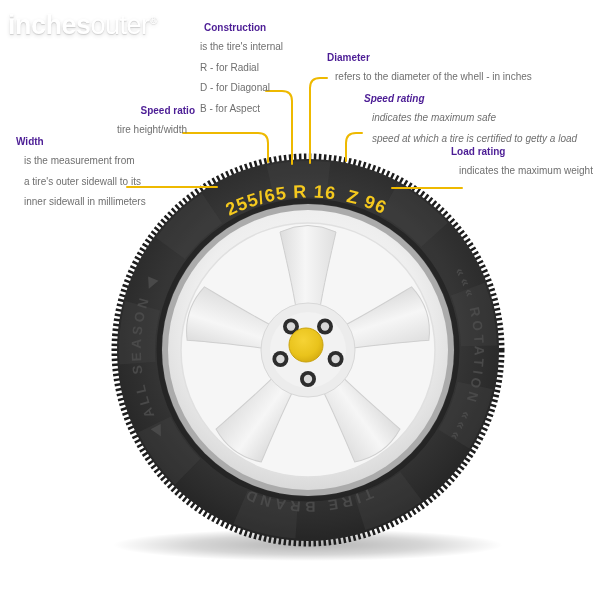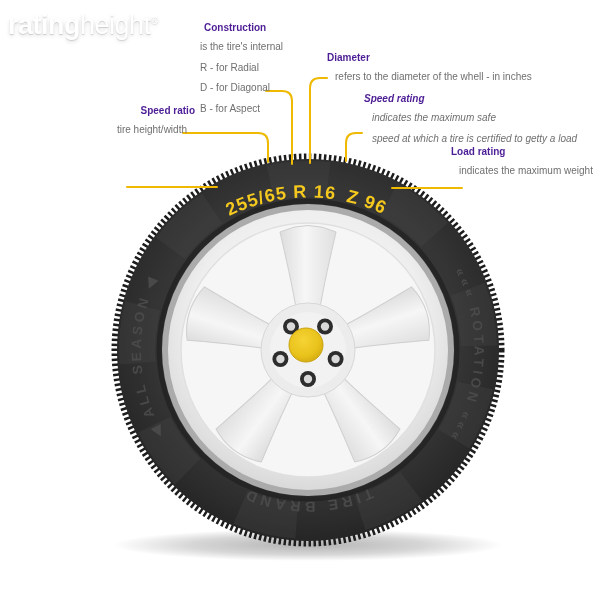--- a/index.html
+++ b/index.html
@@ -132,21 +132,21 @@
     <g fill="none" stroke="#eeb900" stroke-width="2" stroke-linecap="round">
       <path d="M 127 187 H 217"></path>
       <path d="M 183 133 H 258 Q 268 133 268 143 L 268 162"></path>
       <path d="M 266 91 H 282 Q 292 91 292 101 L 292 164"></path>
       <path d="M 327 78 H 320 Q 310 78 310 88 L 310 163"></path>
       <path d="M 362 133 H 356 Q 346 133 346 143 L 346 161"></path>
       <path d="M 392 188 H 462"></path>
     </g>
   </svg>
 
-  <div class="wm"><span class="b">rating</span><span>height</span><sup>®</sup></div>
+  <div class="wm"><span class="b">inches</span><span>outer</span><sup>®</sup></div>
 
   <div class="callout co-construction">
     <h3>Construction</h3>
     <p>is the tire's internal</p>
     <p>R - for Radial</p>
     <p>D - for Diagonal</p>
     <p>B - for Aspect</p>
   </div>
 
   <div class="callout co-diameter">
@@ -163,14 +163,20 @@
   <div class="callout co-load">
     <h3>Load rating</h3>
     <p>indicates the maximum weight</p>
   </div>
 
   <div class="callout co-aspect">
     <h3>Speed ratio</h3>
     <p>tire height/width</p>
   </div>
 
+  <div class="callout co-width">
+    <h3>Width</h3>
+    <p>is the measurement from</p>
+    <p>a tire's outer sidewall to its</p>
+    <p>inner sidewall in millimeters</p>
+  </div>
 
 </div>
 
 </body></html>

